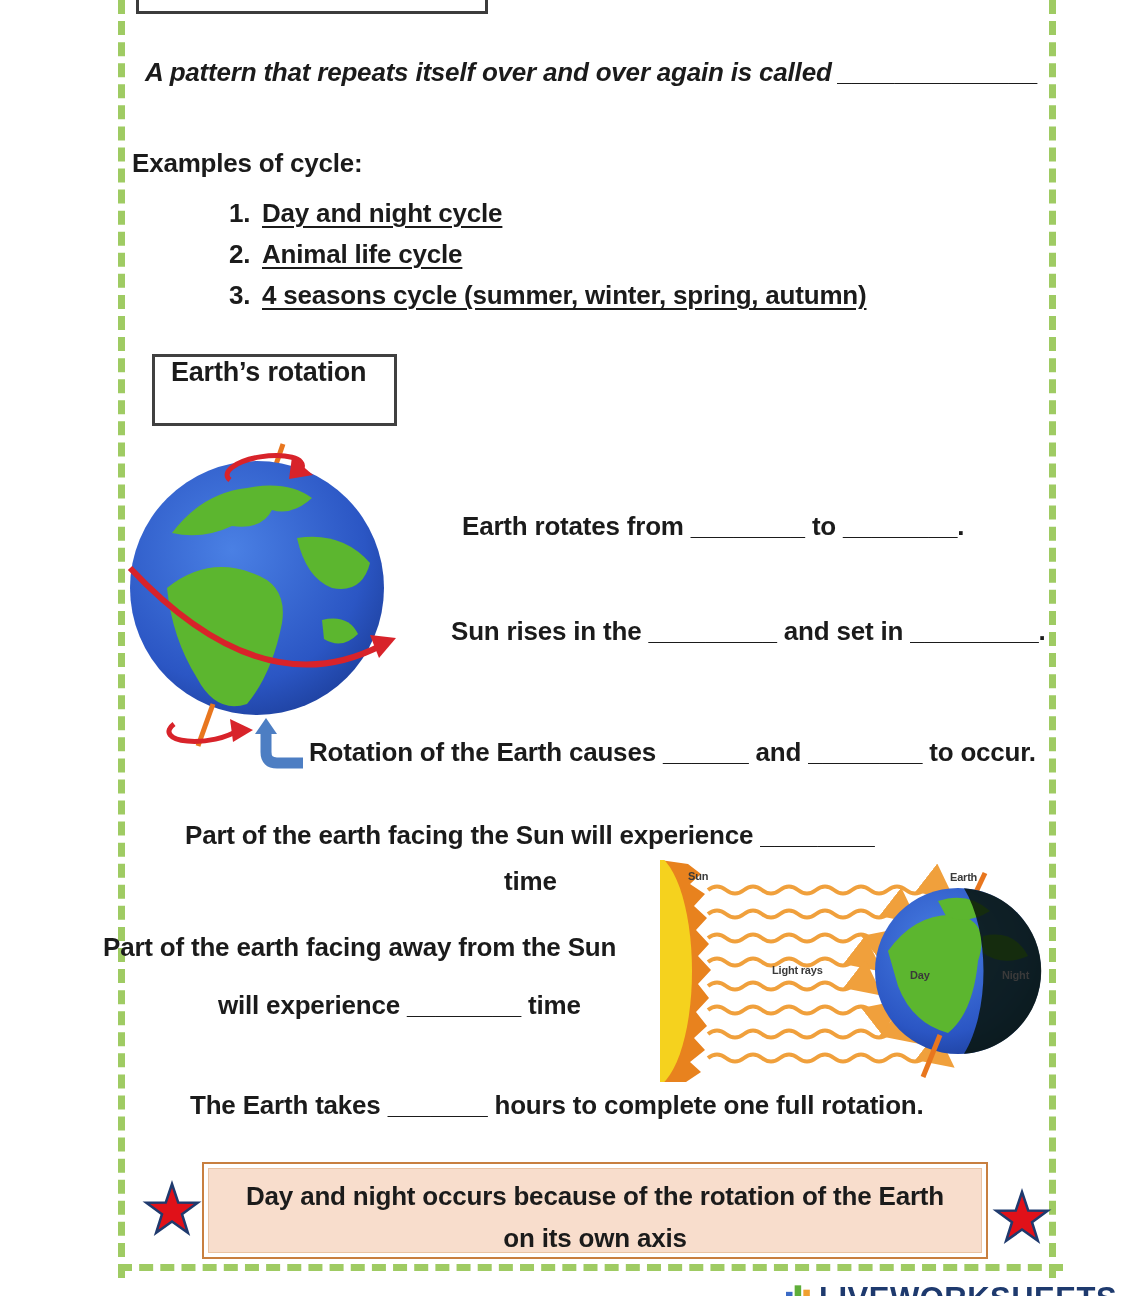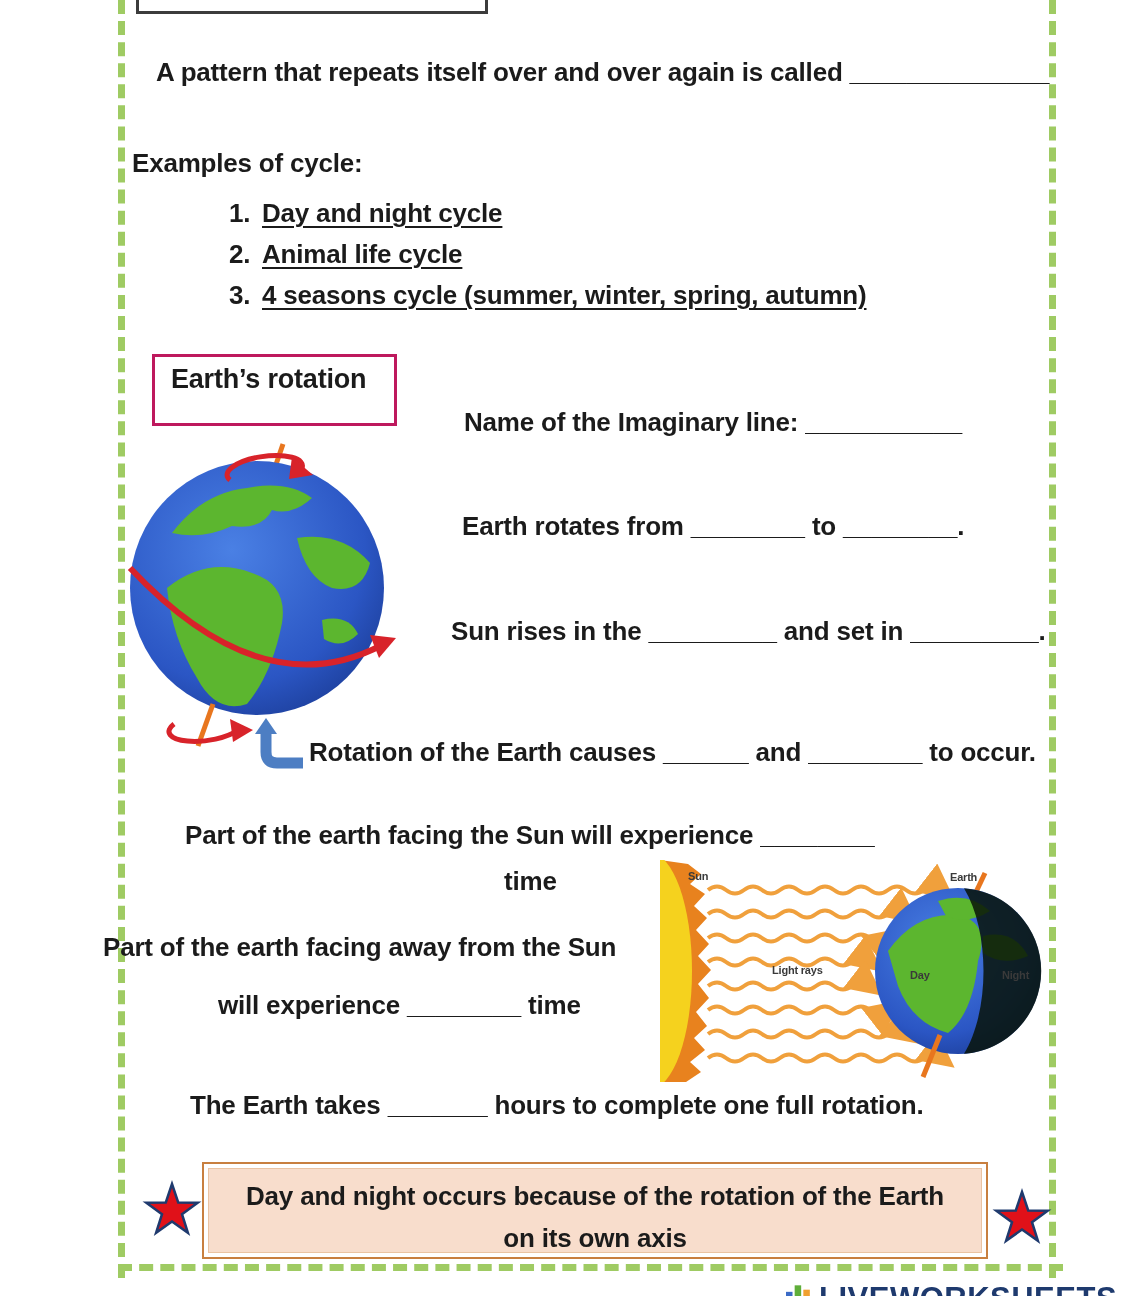--- a/index.html
+++ b/index.html
@@ -11,21 +11,21 @@
   }
   .abs { position:absolute; }
   .txt { position:absolute; white-space:nowrap; font-size:26px; font-weight:bold; }
   .dash-v { position:absolute; top:0; height:1278px; width:0;
             border-left:7px dashed var(--green-border,#9fcb63); }
   .dash-h { position:absolute; left:118px; width:945px; height:0;
             border-top:7px dashed var(--green-border,#9fcb63); }
   .top-box { position:absolute; left:136px; top:-32px; width:352px; height:46px;
              border:3px solid #3c3c3c; background:#fff; }
   .rot-box { position:absolute; left:152px; top:354px; width:245px; height:72px;
-             border:3px solid #be185d; font-size:27px; padding:7px 0 0 16px; }
+             border:3px solid #404040; font-size:27px; padding:0 0 0 16px; }
   .list-row { position:absolute; left:181px; font-size:26px; white-space:nowrap;margin-left:48px; }
   .list-num { display:inline-block; width:33px; }
   .list-label { text-decoration:underline; text-decoration-thickness:2px; text-underline-offset:4px; }
   .summary-outer { position:absolute; left:202px; top:1162px; width:786px; height:97px;
                    border:2px solid var(--summary-border,#c87f3f); background:#fff; }
   .summary-inner { position:absolute; left:4px; top:4px; right:4px; bottom:4px;
                    background:var(--summary-bg,#f8ddcc); border:1px solid #eac3a2;
                    text-align:center; font-size:26px; line-height:42px; padding-top:6px; }
   .footer { position:absolute; left:786px; top:1281px; display:flex; align-items:flex-start; gap:7px; }
   .footer-brand { font-size:31px; font-weight:bold; color:var(--logo-blue,#1e3a6e); letter-spacing:0.5px; }
@@ -42,39 +42,38 @@
 <body>
 
 <div class="page">
 
   <div class="dash-v" style="left:118px"></div>
   <div class="dash-v" style="left:1049px"></div>
   <div class="dash-h" style="top:1264px"></div>
 
   <div class="top-box"></div>
 
-  <div class="txt" style="left:156px; top:57px;">A pattern that repeats itself over and over again is called ______________</div>
+  <div class="txt" style="left:145px; top:57px;font-style:italic;">A pattern that repeats itself over and over again is called ______________</div>
 
   <div class="txt" style="left:132px; top:148px;">Examples of cycle:</div>
 
   <div class="list-row" style="top:198px">
     <span class="list-num">1.</span><span class="list-label">Day and night cycle</span>
   </div>
   <div class="list-row" style="top:239px">
     <span class="list-num">2.</span><span class="list-label">Animal life cycle</span>
   </div>
   <div class="list-row" style="top:280px">
     <span class="list-num">3.</span><span class="list-label">4 seasons cycle (summer, winter, spring, autumn)</span>
   </div>
 
   <div class="rot-box">
     <span>Earth’s rotation</span>
   </div>
 
-  <div class="txt" style="left:464px; top:407px;">Name of the Imaginary line: ___________</div>
 
   <svg class="abs" style="left:112px; top:438px;" width="300" height="320" viewBox="0 0 300 320">
     <defs>
       <radialGradient id="gblue" cx="40%" cy="35%" r="75%">
         <stop offset="0%" stop-color="#4a80e4"></stop>
         <stop offset="70%" stop-color="#2b56c4"></stop>
         <stop offset="100%" stop-color="#1b3c96"></stop>
       </radialGradient>
       <clipPath id="gclip">
           <circle cx="145" cy="150" r="127"></circle>

